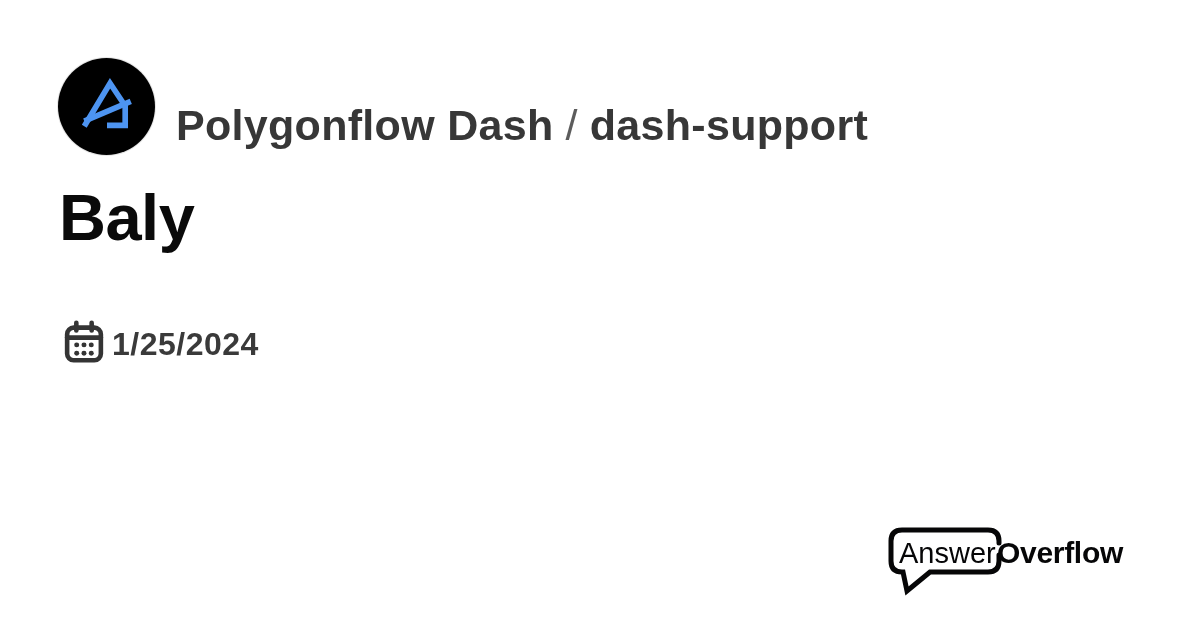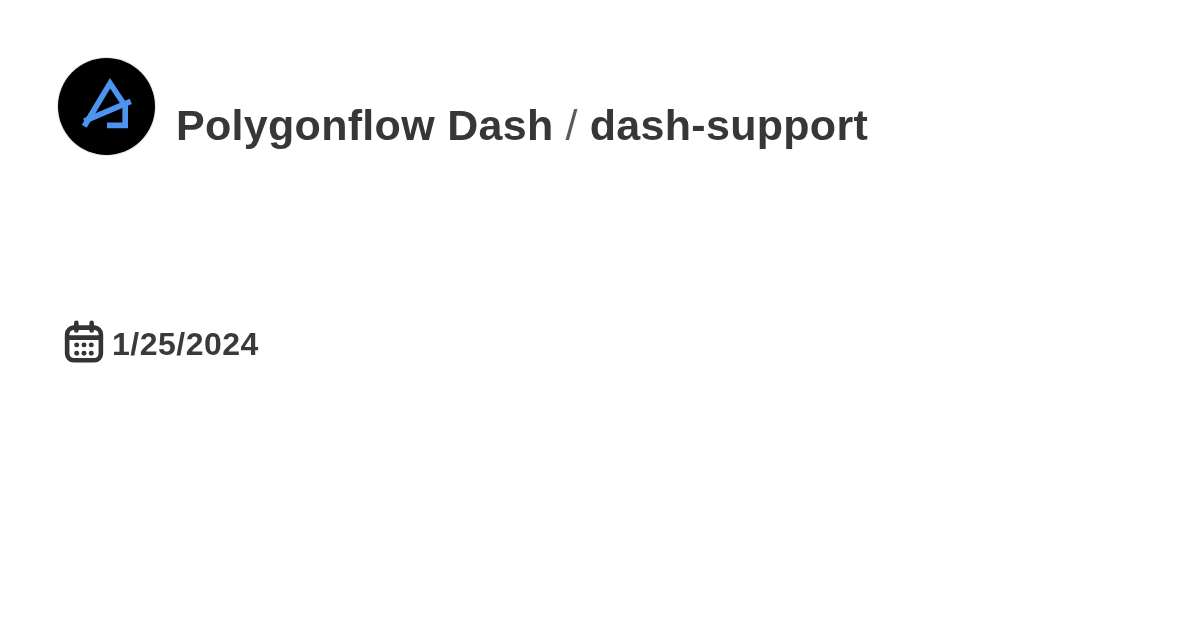--- a/index.html
+++ b/index.html
@@ -138,20 +138,21 @@
         <path d="M 26 67.5 L 51.5 25 L 66.5 47.5 L 66.5 66.7 L 48.5 66.7" stroke-linejoin="miter" stroke-linecap="butt"></path>
         <path d="M 26 62.5 L 72 43" stroke-linecap="butt"></path>
       </g>
     </svg>
   </div>
 
   <div class="header-text">
     <span>Polygonflow Dash</span><span class="sep">/</span><span>dash-support</span>
   </div>
 
+  <div class="post-title">Baly</div>
 
   <div class="meta-row">
     <svg class="calendar-icon" viewBox="0 0 24 24" width="46" height="48">
       <g fill="none" stroke="#343434" stroke-width="2.4" stroke-linecap="round">
         <path d="M8 2 V6"></path>
         <path d="M16 2 V6"></path>
         <rect x="3.2" y="4.5" width="17.6" height="17" rx="3.4"></rect>
         <path d="M3.2 9.7 H20.8"></path>
       </g>
       <g fill="#343434">
@@ -159,14 +160,33 @@
         <circle cx="12" cy="13.5" r="1.3"></circle>
         <circle cx="15.8" cy="13.5" r="1.3"></circle>
         <circle cx="8.2" cy="17.9" r="1.3"></circle>
         <circle cx="12" cy="17.9" r="1.3"></circle>
         <circle cx="15.8" cy="17.9" r="1.3"></circle>
       </g>
     </svg>
     <span class="meta-date">1/25/2024</span>
   </div>
 
+  <div class="ao-logo">
+    <svg class="ao-bubble" viewBox="0 0 120 72" width="120" height="72">
+      <path d="M 113 19
+               L 113 17
+               Q 113 6 102 6
+               L 16 6
+               Q 5 6 5 17
+               L 5 37
+               Q 5 48 16 48
+               L 17 48
+               L 21 67
+               L 44 48
+               L 102 48
+               Q 113 48 113 37
+               L 113 31" fill="none" stroke="#060607" stroke-width="5" stroke-linecap="round" stroke-linejoin="miter"></path>
+    </svg>
+    <span class="ao-answer">Answer</span>
+    <span class="ao-overflow">Overflow</span>
+  </div>
 
 </div>
 
 </body></html>

